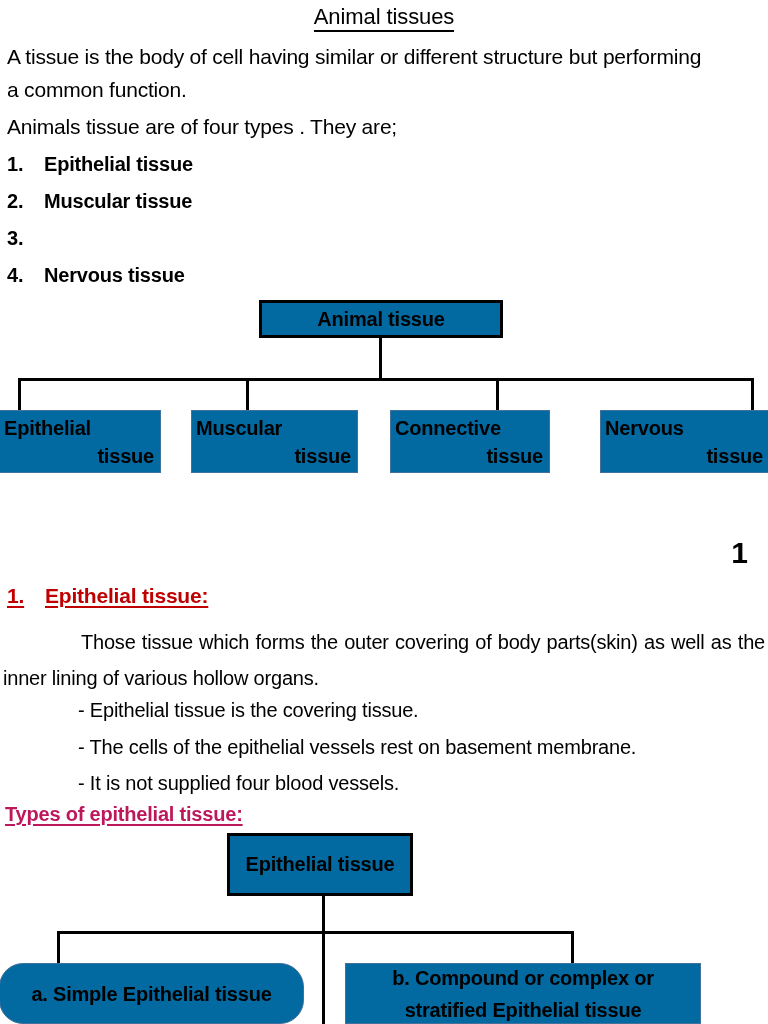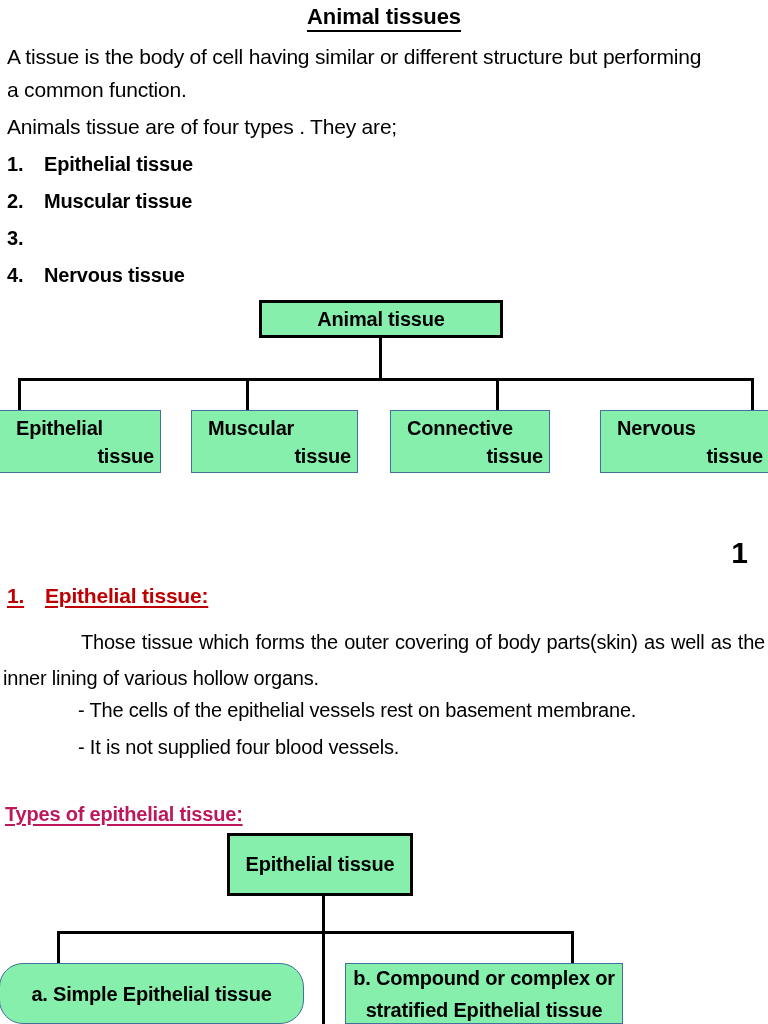--- a/index.html
+++ b/index.html
@@ -23,21 +23,21 @@
   }
 
   
   .doc-title {
     position: absolute;
     left: 0;
     top: 4px;
     width: 768px;
     text-align: center;
     font-size: 22px;
-    font-weight: bold;
+    font-weight: normal;
     letter-spacing: -0.1px;
   }
   .doc-title span {
     border-bottom: 2px solid #000;
     padding-bottom: 1px;
   }
 
   
   .para {
     position: absolute;
@@ -80,38 +80,38 @@
   }
 
   
   .chart {
     position: absolute;
     left: 0;
   }
   .node {
     position: absolute;
     box-sizing: border-box;
-    background: #86efac;
+    background: #0369a1;
     display: flex;
     flex-direction: column;
     justify-content: center;
     font-weight: bold;
     letter-spacing: -0.2px;
   }
   .node.root {
     border: 3px solid #000000;
     align-items: center;
     font-size: 20px;
   }
   .node.leaf {
     border: 1.6px solid #41719C;
     font-size: 20px;
     line-height: 28px;
   }
-  .node.leaf .l1 { text-align: left; padding-left: 16px; }
+  .node.leaf .l1 { text-align: left; padding-left: 4px; }
   .node.leaf .l2 { text-align: right; padding-right: 6px; }
   .node.leaf.single {
     align-items: center;
     justify-content: center;
     text-align: center;
   }
 
   .vline {
     position: absolute;
     width: 3px;
@@ -262,20 +262,21 @@
   <div class="page-number">1</div>
 
   <div class="section-heading">
     <span class="num">1.</span>
     <span class="txt">Epithelial tissue:</span>
   </div>
 
   <div id="defn-para">Those tissue which forms the outer covering of body parts(skin) as well as the inner lining of various hollow organs.</div>
 
   <div class="bullets">
+    <div class="b">-  Epithelial tissue is the covering tissue.</div>
     <div class="b">- The cells of the epithelial vessels rest on basement membrane.</div>
     <div class="b">- It is not supplied four blood vessels.</div>
   </div>
 
   <div class="subheading">Types of epithelial tissue:</div>
 
   <div class="chart" style="top:0;left:0;width:768px;height:0;">
 
     <div class="node root" style="left:227px; top:833px; width:186px; height:63px;">
       <span>Epithelial tissue</span>
@@ -283,19 +284,19 @@
 
     <div class="vline" style="left:322px; top:896px; height:128px;"></div>
     <div class="hline" style="left:57px; top:931px; width:517px;"></div>
     <div class="vline" style="left:57px; top:931px; height:33px;"></div>
     <div class="vline" style="left:571px; top:931px; height:33px;"></div>
 
     <div class="node leaf single" style="left:-1px; top:963px; width:305px; height:61px;border-radius:24px;">
       <div>a. Simple Epithelial tissue</div>
     </div>
 
-    <div class="node leaf single" style="left:345px; top:963px; width:278px; height:61px; line-height:32px;text-align:right;">
+    <div class="node leaf single" style="left:345px; top:963px; width:356px; height:61px; line-height:32px;text-align:right;">
       <div>b. Compound or complex or</div>
       <div>stratified Epithelial tissue</div>
     </div>
   </div>
 
 </div>
 
 </body></html>

